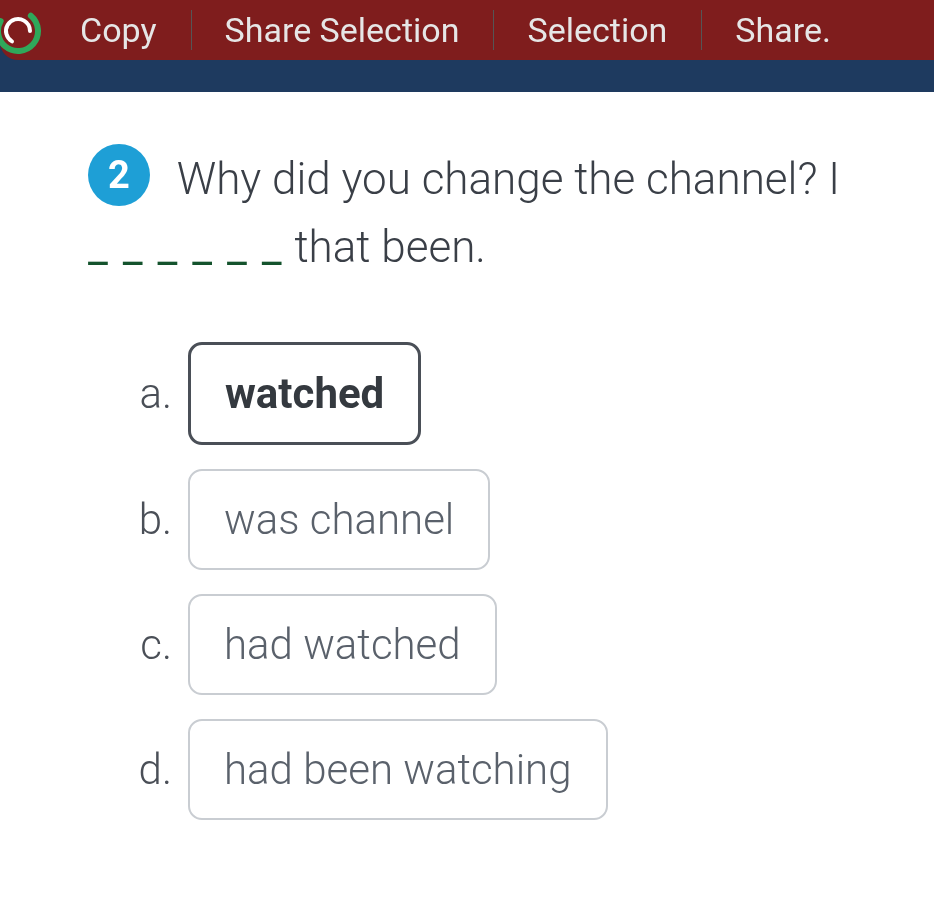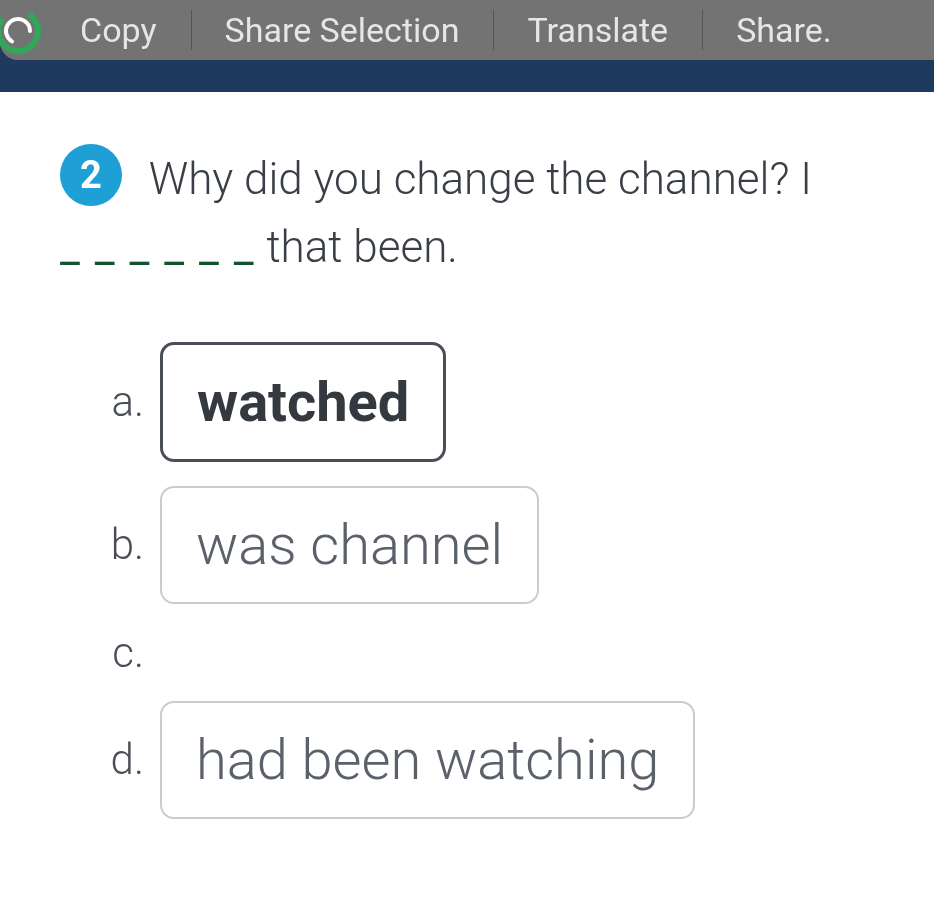--- a/index.html
+++ b/index.html
@@ -14,21 +14,21 @@
     position: relative;
     height: 92px;
     background: #1e3a5f;
   }
   .menu {
     position: absolute;
     top: 0;
     left: 0;
     right: 0;
     height: 60px;
-    background: #737373;
+    background: #7f1d1d;
     display: flex;
     align-items: center;
     padding-left: 0;
     border-bottom-left-radius: 18px;
   }
   .menu-logo {
     width: 56px;
     height: 56px;
     margin-left: -10px;
     margin-top: 2px;
@@ -54,21 +54,21 @@
     position: absolute;
     left: 0;
     top: 10px;
     bottom: 10px;
     width: 1px;
     background: #555;
   }
 
   
   .content {
-    padding: 50px 30px 30px 60px;
+    padding: 50px 30px 30px 88px;
   }
 
   .question-row {
     display: block;
     font-size: 44px;
     color: #3a3f47;
     font-weight: 300;
     line-height: 1.55;
   }
   .qnum {
@@ -110,21 +110,21 @@
     font-size: 42px;
     color: #4a4f57;
     font-weight: 300;
     text-align: right;
     padding-right: 16px;
   }
   .opt-box {
     border: 2px solid #c9cdd2;
     border-radius: 14px;
     padding: 24px 34px;
-    font-size: 56px;
+    font-size: 42px;
     color: #5a616b;
     font-weight: 300;
     min-width: 200px;
     cursor: pointer;
     background: #fff;
   }
   .opt-box.selected {
     border: 3px solid #4a4f57;
     color: #34393f;
     font-weight: 700;
@@ -136,21 +136,21 @@
 <div class="topbar">
   <div class="menu">
     <span class="menu-logo">
       <svg viewBox="0 0 48 48">
         <circle cx="24" cy="24" r="20" fill="none" stroke="#2fa85a" stroke-width="6" stroke-dasharray="90 40" stroke-linecap="round" transform="rotate(-50 24 24)"></circle>
         <circle cx="24" cy="24" r="12" fill="none" stroke="#ffffff" stroke-width="4" stroke-dasharray="50 40" stroke-linecap="round" transform="rotate(120 24 24)"></circle>
       </svg>
     </span>
     <div class="menu-item">Copy</div>
     <div class="menu-item">Share Selection</div>
-    <div class="menu-item">Translate</div>
+    <div class="menu-item">Selection</div>
     <div class="menu-item">Share.</div>
   </div>
 </div>
 
 <div class="content">
   <div class="question-row">
     <span class="qnum">2</span>
     <span class="qtext-line1">Why did you change the channel? I</span><br>
     <span class="blank">_ _ _ _ _ _</span>
     <span class="qtext-line2"> that been.</span>
@@ -160,19 +160,20 @@
     <div class="option">
       <div class="opt-letter">a.</div>
       <div class="opt-box selected">watched</div>
     </div>
     <div class="option">
       <div class="opt-letter">b.</div>
       <div class="opt-box">was channel</div>
     </div>
     <div class="option">
       <div class="opt-letter">c.</div>
+      <div class="opt-box">had watched</div>
     </div>
     <div class="option">
       <div class="opt-letter">d.</div>
       <div class="opt-box">had been watching</div>
     </div>
   </div>
 </div>
 
 </body></html>

